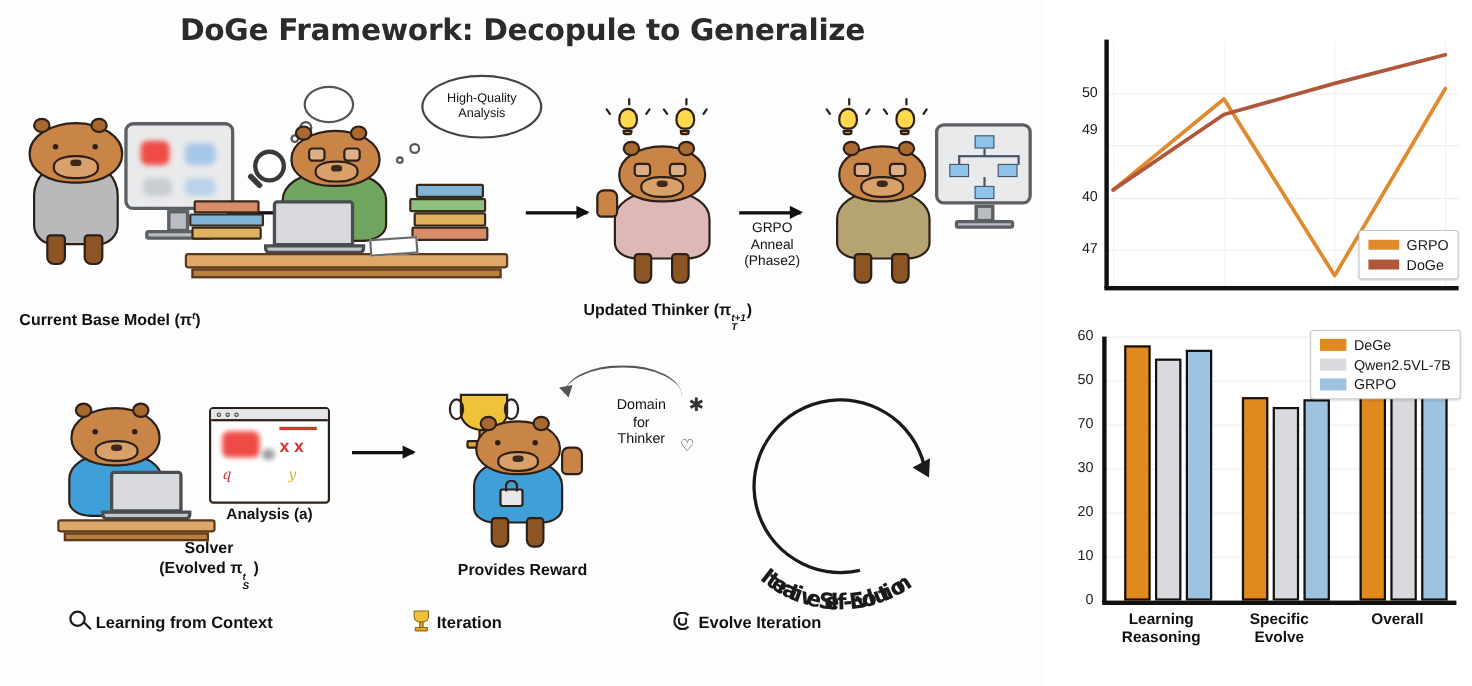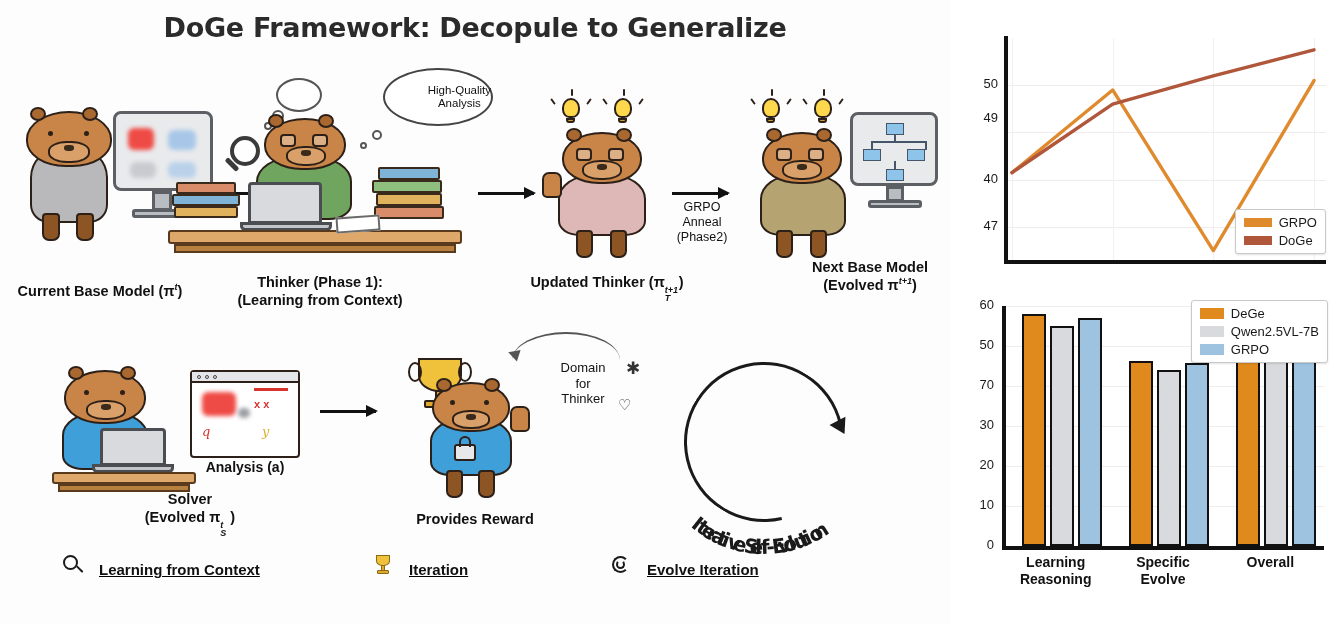--- a/index.html
+++ b/index.html
@@ -109,21 +109,21 @@
   }
   .curve-letter {
     position:absolute; left:50%; top:50%;
     font-family:"DejaVu Sans", sans-serif;
     font-size:20px; font-weight:bold; color:#1a1a1a;
     transform-origin:0 0;
   }
 
   
   #legend-row { position:absolute; left:0; top:552px; width:950px; height:40px; }
-  .legend-entry { position:absolute; display:flex; align-items:flex-end; gap:15px;text-decoration:underline; }
+  .legend-entry { position:absolute; display:flex; align-items:center; gap:3px; }
   .legend-text { font-size:15px; font-weight:bold; color:#111; }
 
   
   #line-chart-panel { position:absolute; left:958px; top:28px; width:372px; height:262px; background:#fff; }
   #bar-chart-panel  { position:absolute; left:958px; top:300px; width:372px; height:312px; background:#fff; }
 
   .axis-v { position:absolute; background:#111; width:4px; }
   .axis-h { position:absolute; background:#111; height:4px; }
   .gridline-h { position:absolute; height:1px; background:#f0eceb; }
   .gridline-v { position:absolute; width:1px; background:#f4f0ef; }
@@ -210,33 +210,29 @@
 
       <div class="laptop-screen" style="left:80px; top:112px; width:74px; height:42px;"></div>
       <div class="laptop-base" style="left:72px; top:152px; width:92px; height:9px;"></div>
 
       <div class="desk-top" style="left:0px; top:160px; width:294px; height:14px;"></div>
       <div class="desk-edge" style="left:6px; top:174px; width:282px; height:9px;"></div>
 
       <div style="position:absolute; left:168px; top:146px; width:44px; height:16px; background:#fff; border:2px solid #6a6a6a; transform:rotate(-4deg);"></div>
     </div>
 
-    <div class="bubble" style="left:383px; top:68px; width:110px; height:58px;justify-content:flex-end;">
+    <div class="bubble" style="left:383px; top:68px; width:110px; height:58px;">
       <div>
         <div>High-Quality</div>
         <div>Analysis</div>
       </div>
     </div>
     <div class="think-dot" style="left:372px; top:130px; width:10px; height:10px;"></div>
     <div class="think-dot" style="left:360px; top:142px; width:7px; height:7px;"></div>
 
-    <div class="caption" style="left:195px; top:273px; width:250px;">
-      <div>Thinker (Phase 1):</div>
-      <div>(Learning from Context)</div>
-    </div>
 
     <div class="arrow" style="left:478px; top:192px; width:56px;"></div>
 
     <div class="fig" style="left:540px; top:88px; width:130px; height:178px;">
 
       <div class="bulb" style="left:22px; top:10px;"></div>
       <div class="bulb-base" style="left:26px; top:30px;"></div>
       <div class="ray" style="left:12px; top:10px; transform:rotate(-35deg);"></div>
       <div class="ray" style="left:31px; top:1px;"></div>
       <div class="ray" style="left:48px; top:10px; transform:rotate(35deg);"></div>
@@ -304,24 +300,20 @@
       <div class="capy-leg" style="left:70px; top:142px; width:17px; height:28px;"></div>
       <div class="capy-head" style="left:22px; top:44px; width:80px; height:52px;"></div>
       <div class="capy-ear" style="left:26px; top:40px;"></div>
       <div class="capy-ear" style="left:76px; top:40px;"></div>
       <div class="glass" style="left:36px; top:60px;"></div>
       <div class="glass" style="left:68px; top:60px;"></div>
       <div class="capy-snout" style="left:42px; top:72px; width:40px; height:20px;"></div>
       <div class="capy-nose" style="left:57px; top:76px;"></div>
     </div>
 
-    <div class="caption" style="left:790px; top:258px; width:160px;">
-      <div>Next Base Model</div>
-      <div><span>(Evolved π</span><span class="sup">t+1</span><span>)</span></div>
-    </div>
 
     <div class="fig" style="left:30px; top:352px; width:270px; height:150px;">
 
       <div class="capy-torso" style="left:32px; top:60px; width:86px; height:58px; background:#3f9fd9;"></div>
       <div class="capy-head" style="left:34px; top:18px; width:82px; height:54px;"></div>
       <div class="capy-ear" style="left:38px; top:14px;"></div>
       <div class="capy-ear" style="left:90px; top:14px;"></div>
       <div class="capy-eye" style="left:54px; top:38px;"></div>
       <div class="capy-eye" style="left:90px; top:38px;"></div>
       <div class="capy-snout" style="left:56px; top:48px; width:40px; height:20px;"></div>
@@ -333,21 +325,21 @@
       <div class="desk-top" style="left:22px; top:120px; width:144px; height:12px;"></div>
       <div class="desk-edge" style="left:28px; top:132px; width:132px; height:8px;"></div>
 
       <div class="win" style="left:160px; top:18px; width:110px; height:88px;">
         <div class="win-bar"></div>
         <div class="win-dot" style="left:5px;"></div>
         <div class="win-dot" style="left:13px;"></div>
         <div class="win-dot" style="left:21px;"></div>
         <div class="blob" style="left:10px; top:20px; width:34px; height:24px; background:#ef4b46;"></div>
         <div class="blob" style="left:46px; top:36px; width:12px; height:10px; background:#9b9ea3;"></div>
-        <div style="position:absolute; left:62px; top:26px; font-size:11px; color:#d8322d; font-weight:bold;">x x</div>
+        <div style="position:absolute; left:62px; top:26px; font-size:16px; color:#d8322d; font-weight:bold;">x x</div>
         <div style="position:absolute; left:62px; top:16px; width:34px; height:3px; background:#d8322d;"></div>
         <div style="position:absolute; left:10px; top:52px; font-size:13px; color:#d8322d; font-family:'DejaVu Serif',serif; font-style:italic;">q</div>
         <div style="position:absolute; left:70px; top:52px; font-size:13px; color:#d8b02d; font-family:'DejaVu Serif',serif; font-style:italic;">y</div>
       </div>
       <div style="position:absolute; left:160px; top:107px; width:110px; text-align:center; font-size:14px; font-weight:bold; color:#111;">
         <span>Analysis (a)</span>
       </div>
     </div>
 
     <div class="caption" style="left:120px; top:490px; width:140px;">

